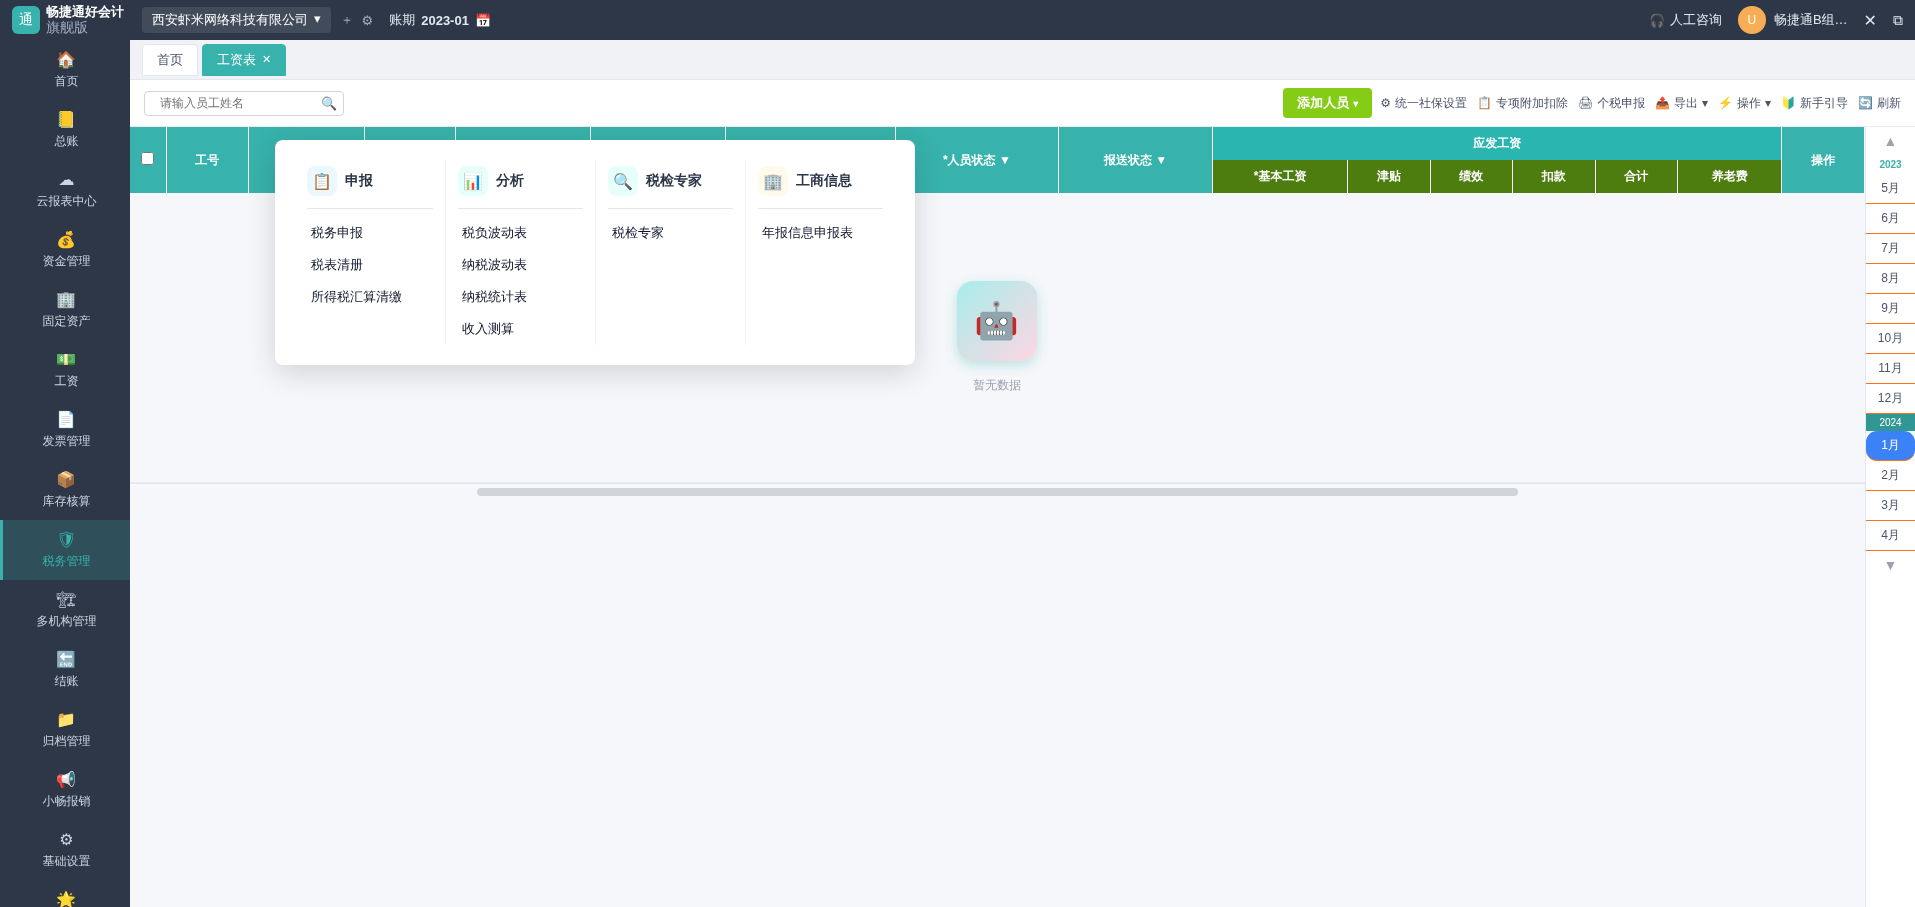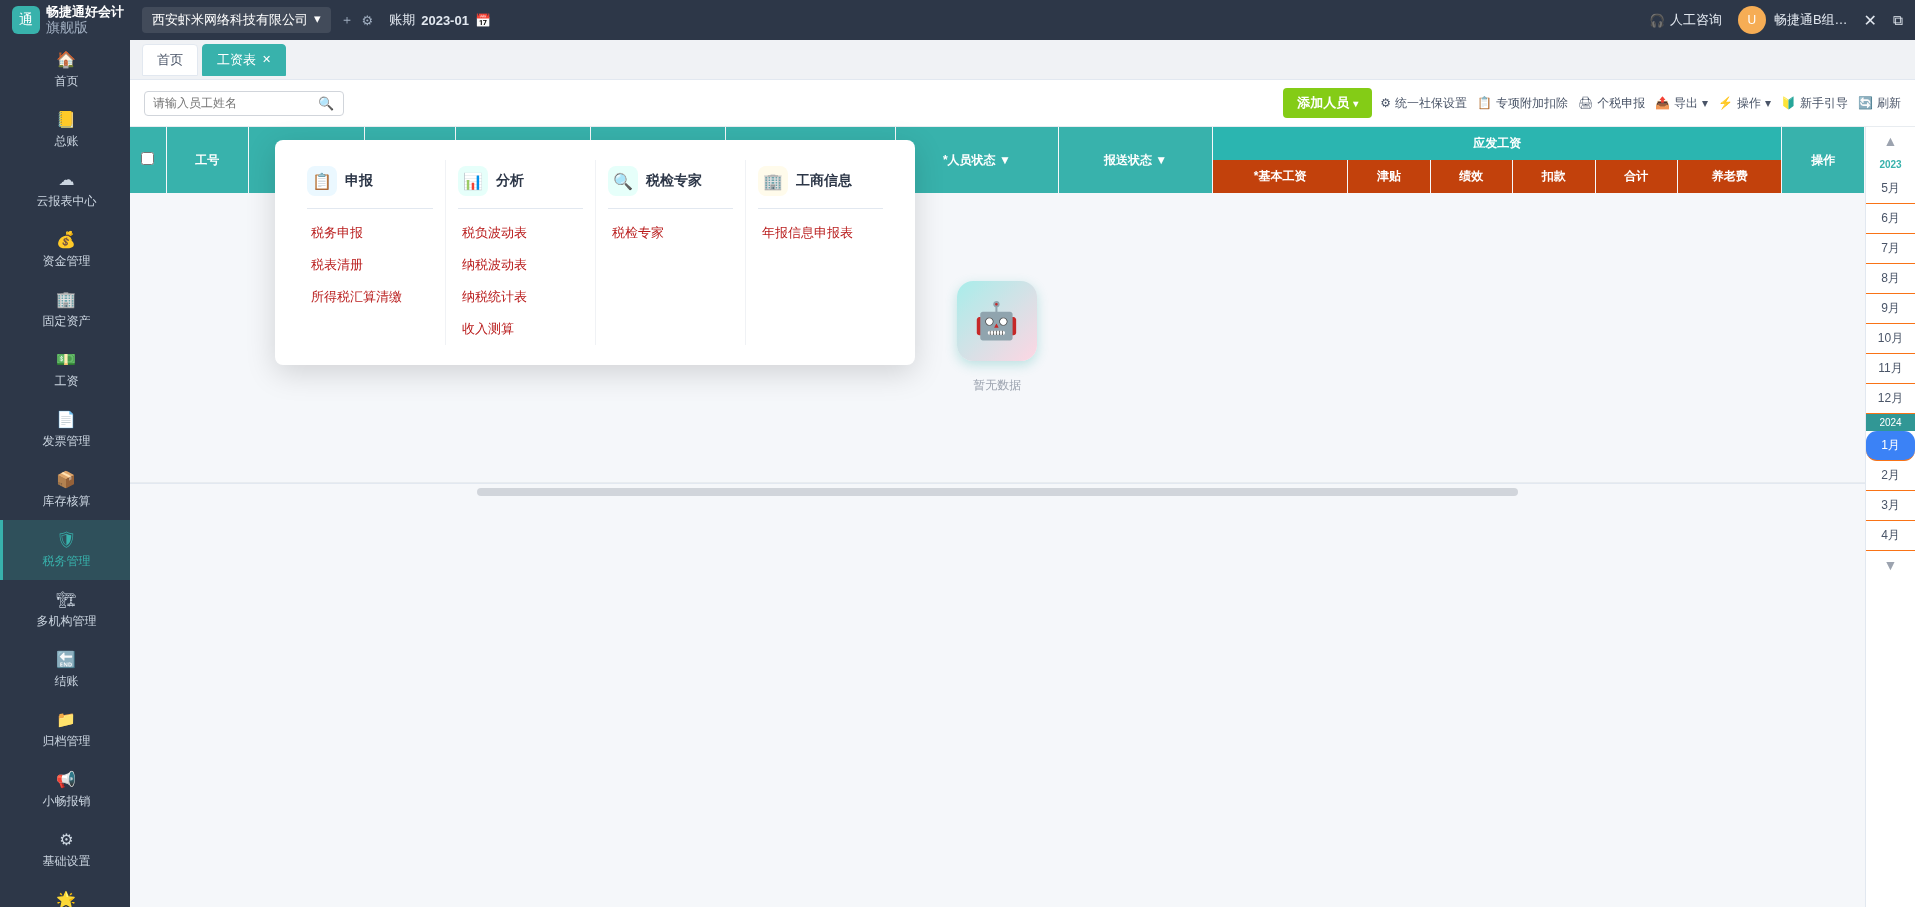--- a/index.html
+++ b/index.html
@@ -142,21 +142,21 @@
     .search-input-wrap {
       display: flex; align-items: center;
       border: 1px solid #d1d5db;
       border-radius: 4px;
       padding: 4px 8px;
       background: #fff;
       gap: 6px;
       width: 200px;
     }
     .search-input-wrap input {
-      border: none; outline: none; font-size: 12px; color: #6b7280; width: 160px;
+      border: none; outline: none; font-size: 12px; color: #6b7280; width: 160px; margin-left: 7px;
     }
     .add-btn {
       display: flex; align-items: center; gap: 4px;
       background: #84cc16;
       color: #fff;
       padding: 6px 14px;
       border-radius: 4px;
       cursor: pointer;
       font-size: 13px;
       font-weight: bold;
@@ -187,21 +187,21 @@
     thead th {
       background: #38b2ac;
       color: #fff;
       padding: 8px 10px;
       text-align: center;
       white-space: nowrap;
       border-right: 1px solid rgba(255,255,255,0.2);
       position: sticky; top: 0; z-index: 10;
     }
     thead th.sub-header {
-      background: #c2410c;
+      background: #4d7c0f;
     }
     .th-checkbox { width: 36px; }
     .th-group {
       background: #2bb5b0;
     }
     tbody tr:nth-child(even) { background: #f9fafb; }
     tbody td { padding: 8px 10px; text-align: center; border-bottom: 1px solid #e8ecf0; }
 
     
     .empty-state {
@@ -284,21 +284,21 @@
       display: flex; align-items: center; justify-content: center;
       font-size: 16px;
     }
     .icon-blue { background: #ebf8ff; }
     .icon-cyan { background: #e6fffa; }
     .icon-teal { background: #e6fffa; }
     .icon-orange { background: #fffbeb; }
     .menu-item {
       padding: 7px 4px;
       font-size: 13px;
-      color: #b91c1c;
+      color: #0f172a;
       cursor: pointer;
       border-radius: 4px;
     }
   </style>
 </head>
 <body>
 
 <div class="top-header">
   <div class="top-logo">
     <div class="logo-icon">通</div>

